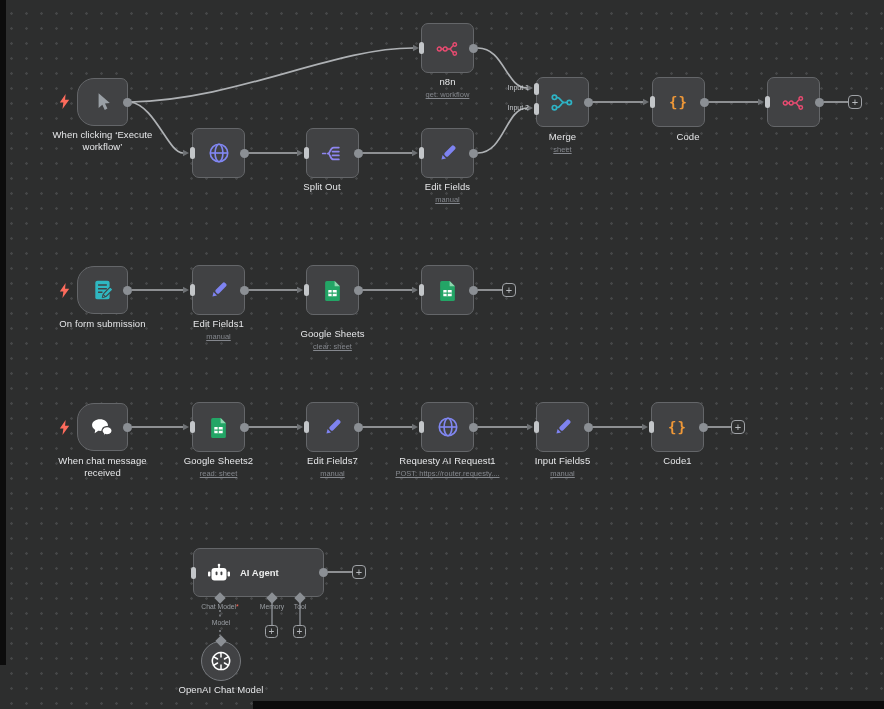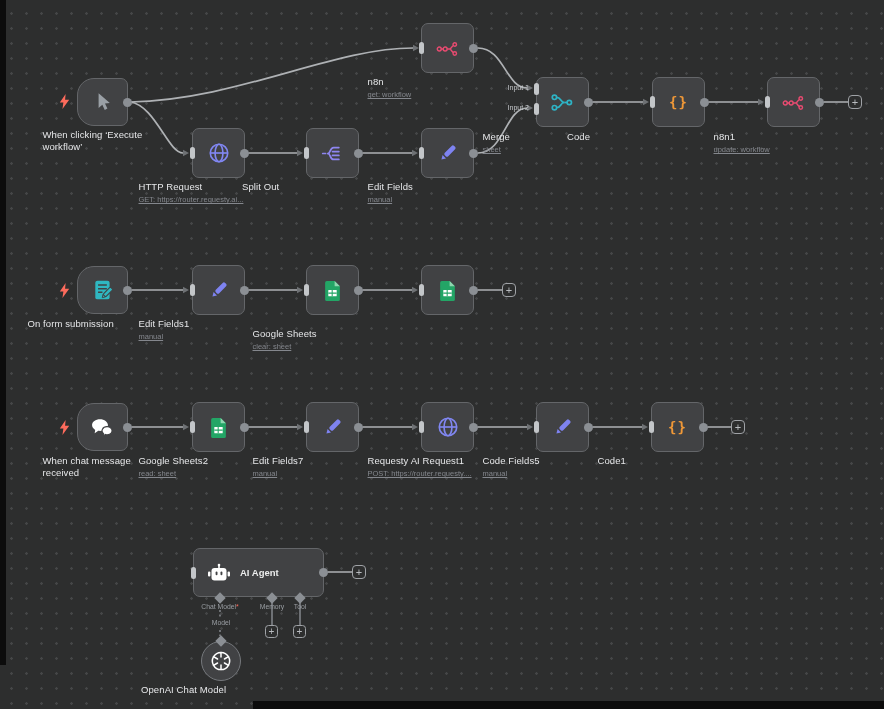--- a/index.html
+++ b/index.html
@@ -13,21 +13,21 @@
   .node{position:absolute;width:53px;height:50px;background:#414244;border:1.5px solid #646669;
     border-radius:7px;display:flex;align-items:center;justify-content:center;box-sizing:border-box;z-index:2;}
   .trigger{width:51px;height:48px;border-radius:17px 7px 7px 17px;}
   .wide{width:131px;height:49px;justify-content:flex-start;padding-left:13px;gap:9px;}
   .circle{width:40px;height:40px;border-radius:50%;border-color:#75787c;}
   .in-bar{position:absolute;left:-3.5px;top:50%;margin-top:-6px;width:5px;height:12px;
     background:#c3c6c9;border-radius:2.5px;}
   .in-bar.fixed{top:auto;margin-top:0;}
   .out-dot{position:absolute;right:-5px;top:50%;margin-top:-4.5px;width:9px;height:9px;
     background:#8b8f94;border-radius:50%;}
-  .caption{position:absolute;z-index:2;width:160px;}
+  .caption{position:absolute;text-align:center;z-index:2;width:160px;}
   .lbl{font-size:9.5px;color:#e6e7e9;font-weight:500;line-height:1.3;letter-spacing:.1px;}
   .sub{font-size:7.5px;color:#84878d;margin-top:2px;text-decoration:underline;}
   .plusbtn{position:absolute;width:14px;height:14px;border:1.6px solid #9fa2a6;border-radius:4px;
     color:#b9bcc0;display:flex;align-items:center;justify-content:center;font-size:11px;line-height:1;
     box-sizing:border-box;z-index:2;background:#2d2e2e;font-weight:400;}
   .mini{width:13px;height:13px;font-size:10px;border-radius:3.5px;}
   .diamond{position:absolute;width:8px;height:8px;background:#8b8f94;transform:rotate(45deg);z-index:3;}
   .portlbl{position:absolute;font-size:6.8px;color:#9a9ea3;text-align:center;z-index:2;}
   .req{color:#fd6b5c;}
   .inlbl{position:absolute;font-size:7px;color:#c6c9cc;text-align:right;z-index:2;}
@@ -125,24 +125,20 @@
     <svg width="24" height="24" viewBox="0 0 22 22">
         <g fill="none" stroke="#8187f2" stroke-width="1.5">
           <circle cx="11" cy="11" r="8"></circle>
           <ellipse cx="11" cy="11" rx="3.6" ry="8"></ellipse>
           <path d="M3 11 H19"></path>
         </g>
       </svg>
     <span class="in-bar"></span>
     <span class="out-dot"></span>
   </div>
-  <div class="caption" style="left:138.5px;top:181px">
-    <div class="lbl">HTTP Request</div>
-    <div class="sub">GET: https://router.requesty.ai...</div>
-  </div>
 
   <div class="node" style="left:306px;top:128px">
     <svg width="23" height="19" viewBox="0 0 20 16">
         <g fill="none" stroke="#8e86f0" stroke-width="1.5" stroke-linecap="round">
           <path d="M1.5 8 H4"></path>
           <path d="M15.5 2.8 H11 C7.5 2.8 8.5 8 6 8"></path>
           <path d="M15.5 13.2 H11 C7.5 13.2 8.5 8 6 8"></path>
           <path d="M15.5 6.3 H10"></path>
           <path d="M15.5 9.7 H10"></path>
         </g>
@@ -189,42 +185,38 @@
   <div class="caption" style="left:482.5px;top:131px">
     <div class="lbl">Merge</div>
     <div class="sub">sheet</div>
   </div>
 
   <div class="node" style="left:652px;top:77px">
     <span class="braces">{}</span>
     <span class="in-bar"></span>
     <span class="out-dot"></span>
   </div>
-  <div class="caption" style="left:567px;top:131px">
+  <div class="caption" style="left:608px;top:131px">
     <div class="lbl">Code</div>
   </div>
 
   <div class="node" style="left:767px;top:77px">
     <svg width="24" height="17" viewBox="0 0 22 15">
         <g fill="none" stroke="#ea4b71" stroke-width="1.3">
           <circle cx="3" cy="8" r="1.8"></circle>
           <circle cx="8.4" cy="8" r="1.8"></circle>
           <path d="M4.8 8 H6.6 M10.2 8 H13"></path>
           <path d="M13 8 L15.6 4.9 M13 8 L15.6 11.1"></path>
           <circle cx="17.2" cy="3.9" r="1.6"></circle>
           <circle cx="17.2" cy="12.1" r="1.6"></circle>
         </g>
       </svg>
     <span class="in-bar"></span>
     <span class="out-dot"></span>
   </div>
-  <div class="caption" style="left:713.5px;top:131px">
-    <div class="lbl">n8n1</div>
-    <div class="sub">update: workflow</div>
-  </div>
   <div class="plusbtn" style="left:848px;top:95px">+</div>
 
   <svg class="bolt" style="left:59px;top:283px" width="11" height="15" viewBox="0 0 10 16">
       <path d="M6.2 0 L0 9 H3.8 L2.8 16 L10 6.2 H5.6 Z" fill="#fd6b5c"></path>
     </svg>
   <div class="node trigger" style="left:77px;top:266px">
     <svg width="22" height="22" viewBox="0 0 20 20">
         <rect x="3" y="1.5" width="13" height="17" rx="2" fill="#2fb7c1"></rect>
         <g stroke="#414244" stroke-width="1.3" fill="none">
           <path d="M5.5 5.5 h8 M5.5 8.8 h8 M5.5 12 h4"></path>
@@ -352,21 +344,21 @@
     <svg width="22" height="22" viewBox="0 0 20 20">
         <g transform="rotate(45 10 10)" fill="#7e83f1">
           <rect x="7.8" y="1.5" width="4.4" height="12" rx="1.6"></rect>
           <path d="M7.8 14.8 h4.4 l-2.2 3.6 z"></path>
         </g>
       </svg>
     <span class="in-bar"></span>
     <span class="out-dot"></span>
   </div>
   <div class="caption" style="left:482.5px;top:455px">
-    <div class="lbl">Code Fields5</div>
+    <div class="lbl">Input Fields5</div>
     <div class="sub">manual</div>
   </div>
 
   <div class="node" style="left:651px;top:402px">
     <span class="braces">{}</span>
     <span class="in-bar"></span>
     <span class="out-dot"></span>
   </div>
   <div class="caption" style="left:597.5px;top:455px">
     <div class="lbl">Code1</div>

